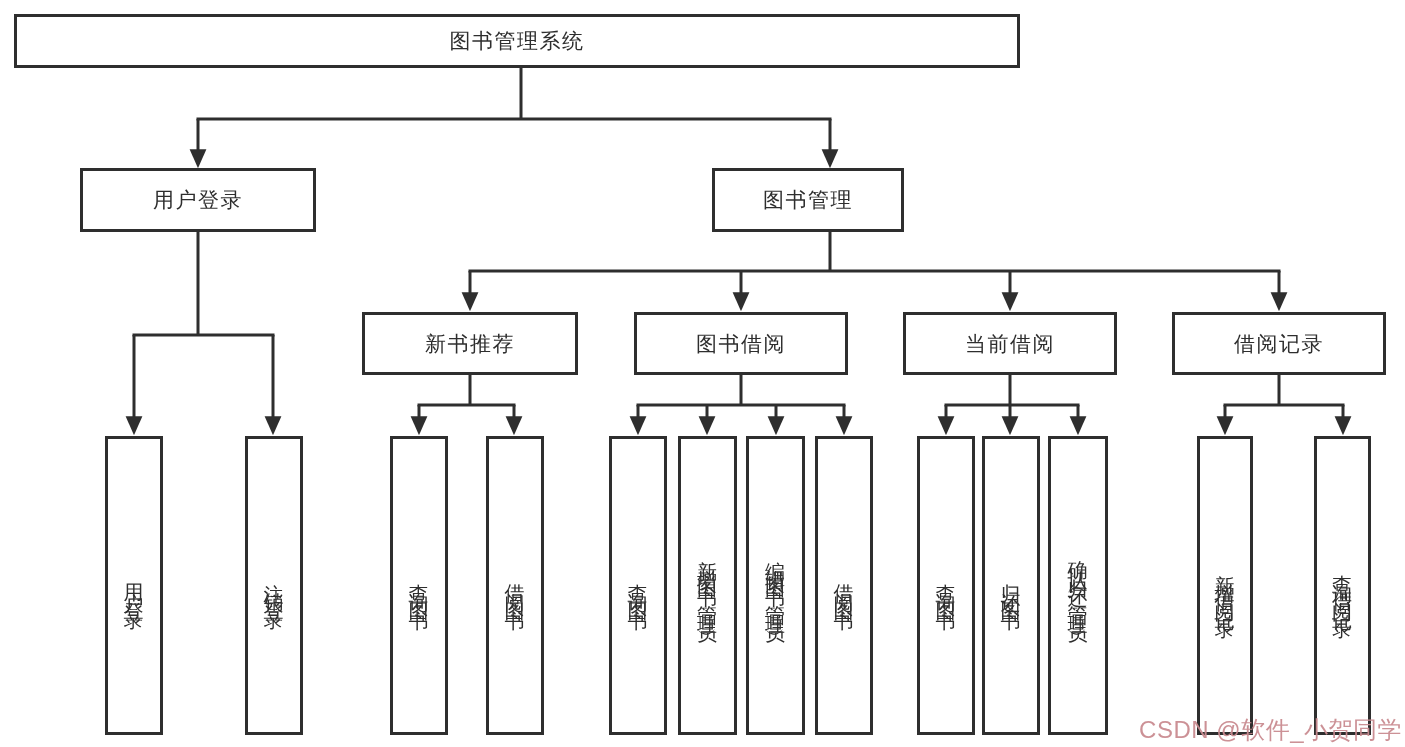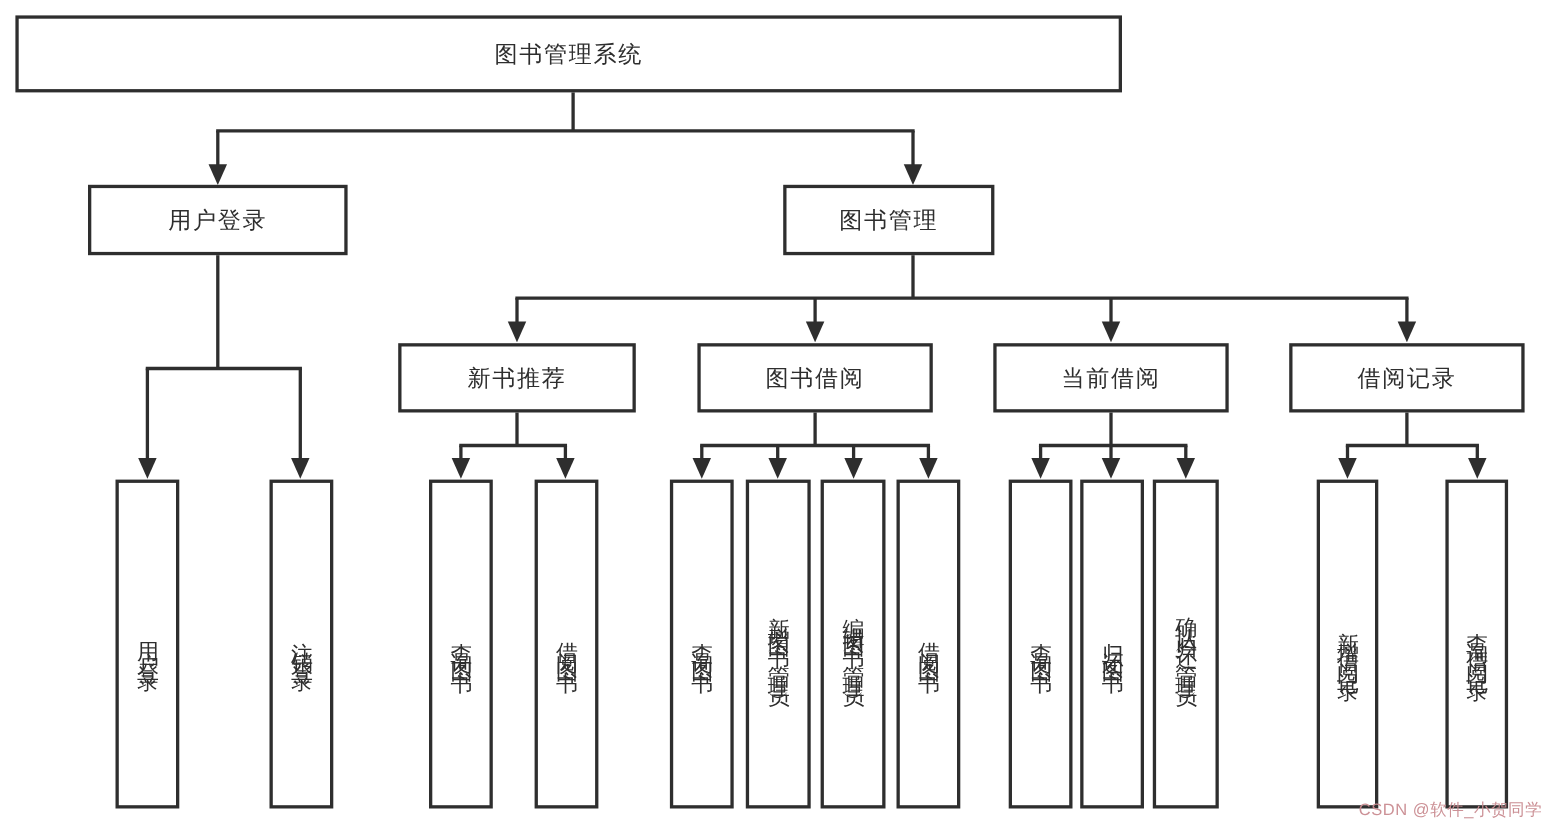--- a/index.html
+++ b/index.html
@@ -25,40 +25,40 @@
   .h-label{font-size:21px;letter-spacing:1.5px;white-space:nowrap;}
   .v-label{
     writing-mode:vertical-rl;
     text-orientation:mixed;
     font-size:20px;
     letter-spacing:9px;
     line-height:1;
     white-space:nowrap;
   }
   
-  .n-root{left:14px;top:14px;width:1006px;height:70px;}
+  .n-root{left:14px;top:14px;width:1006px;height:54px;}
   
   .n-login{left:80px;top:168px;width:236px;height:64px;}
   .n-mgmt {left:712px;top:168px;width:192px;height:64px;}
   
   .n-l3a{left:362px;top:312px;width:216px;height:63px;}
   .n-l3b{left:634px;top:312px;width:214px;height:63px;}
   .n-l3c{left:903px;top:312px;width:214px;height:63px;}
   .n-l3d{left:1172px;top:312px;width:214px;height:63px;}
   
   .leaf{top:436px;height:299px;width:58px;}
   .lf1{left:105px;} .lf2{left:245px;}
   .lf3{left:390px;} .lf4{left:486px;}
   .lf5{left:609px;} .lf6{left:678px;width:59px;} .lf7{left:746px;width:59px;} .lf8{left:815px;}
   .lf9{left:917px;} .lf10{left:982px;} .lf11{left:1048px;width:60px;}
   .lf12{left:1197px;width:56px;} .lf13{left:1314px;width:57px;}
   .watermark{
     position:absolute;
     right:3px;bottom:1px;
-    font-size:15px;
+    font-size:24px;
     letter-spacing:0.5px;
     color:rgba(201,139,144,0.95);
     white-space:nowrap;
   }
 </style>
 </head>
 <body>
 
 <div class="canvas">
 

